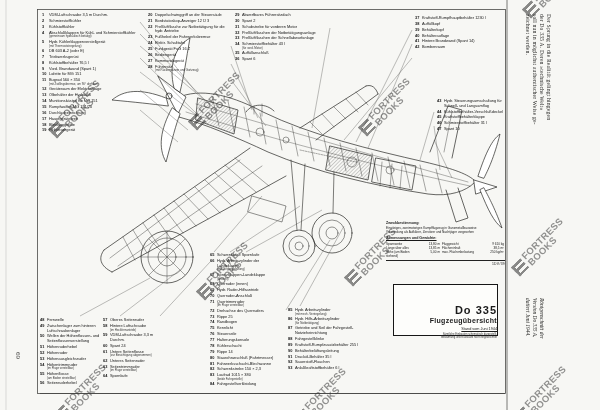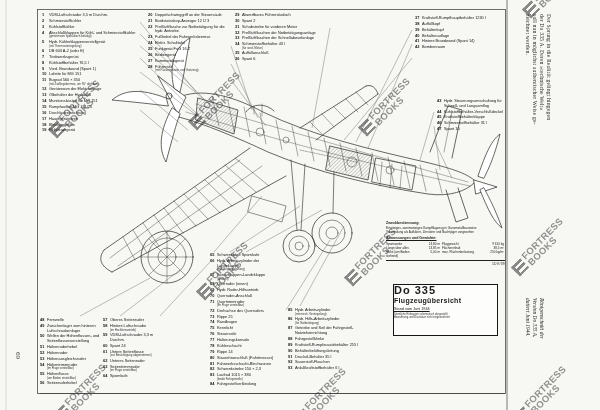--- a/index.html
+++ b/index.html
@@ -26,21 +26,21 @@
   .spec{position:absolute;left:386px;top:221px;width:119px;font-size:3.1px;line-height:1.3;color:#191919;}
   .spec .h{font-size:3.6px;font-weight:bold;margin-bottom:.5px;}
   .spec .h2{font-size:3.6px;font-weight:bold;margin-top:2px;margin-bottom:1px;text-decoration:underline;}
   .specgrid{border-bottom:.6px solid #222;padding-bottom:2px;}
   .specrow{display:grid;grid-template-columns:36px 16px 42px 18px;column-gap:2px;}
   .sv{text-align:right;}
   .dwg{text-align:right;font-size:3.4px;margin-top:1.5px;letter-spacing:.3px;}
 
   
   .tbox{position:absolute;left:393px;top:284px;width:105px;height:52px;background:#fdfdfb;
-        border:1.3px solid #161616;text-align:left;padding-top:0;box-sizing:border-box;}
+        border:1.3px solid #161616;text-align:right;padding-top:20px;box-sizing:border-box;}
   .tbox .t1{font-size:11px;font-weight:bold;letter-spacing:1px;line-height:1;}
   .tbox .t2{font-size:7px;font-weight:bold;letter-spacing:.3px;margin-top:1px;}
   .tbox .t3{font-size:3.8px;margin-top:2.5px;text-decoration:underline;}
   .tbox .t4{font-size:2.7px;color:#333;margin-top:2px;line-height:1.25;}
 
   
   .wm{position:absolute;display:flex;align-items:center;gap:2.5px;
       transform:rotate(-45deg);opacity:.55;pointer-events:none;}
   .wm-logo{width:13px;height:13px;flex:0 0 auto;
       background:

